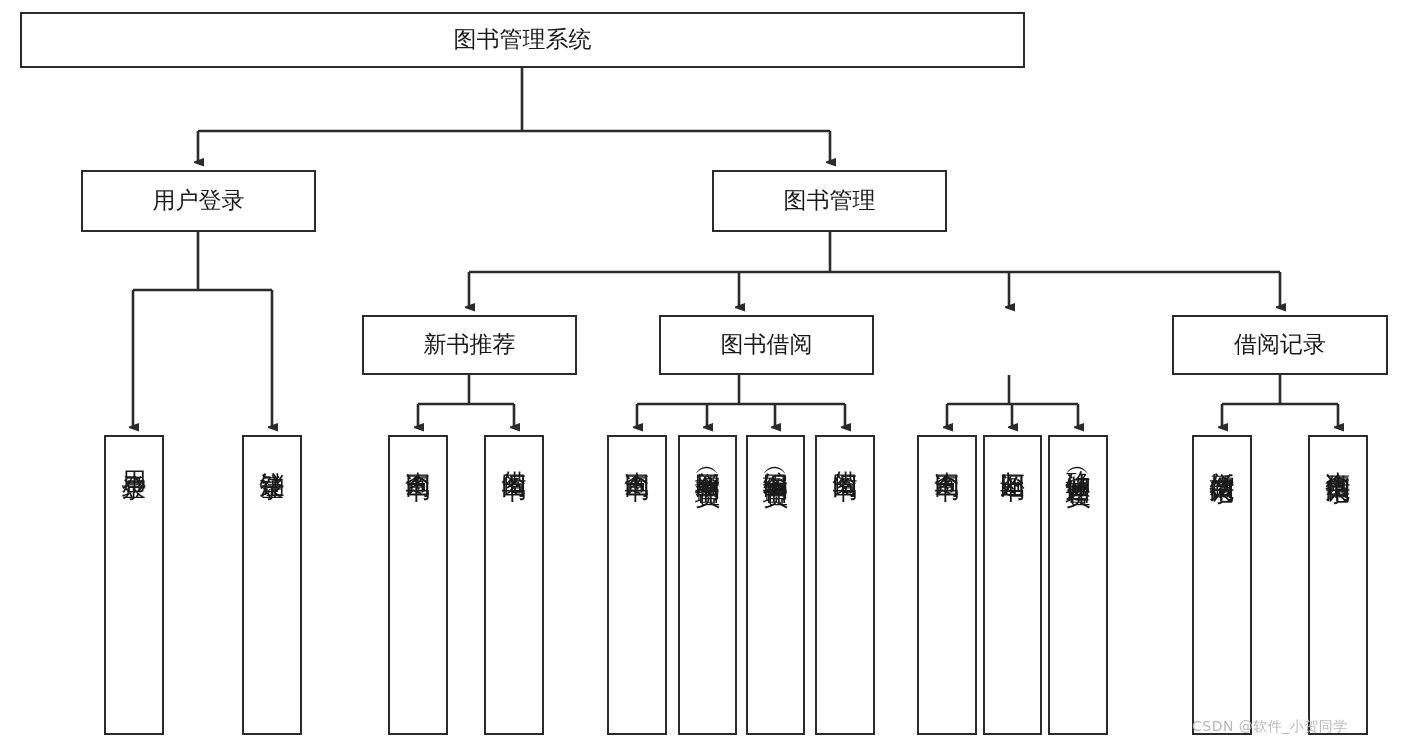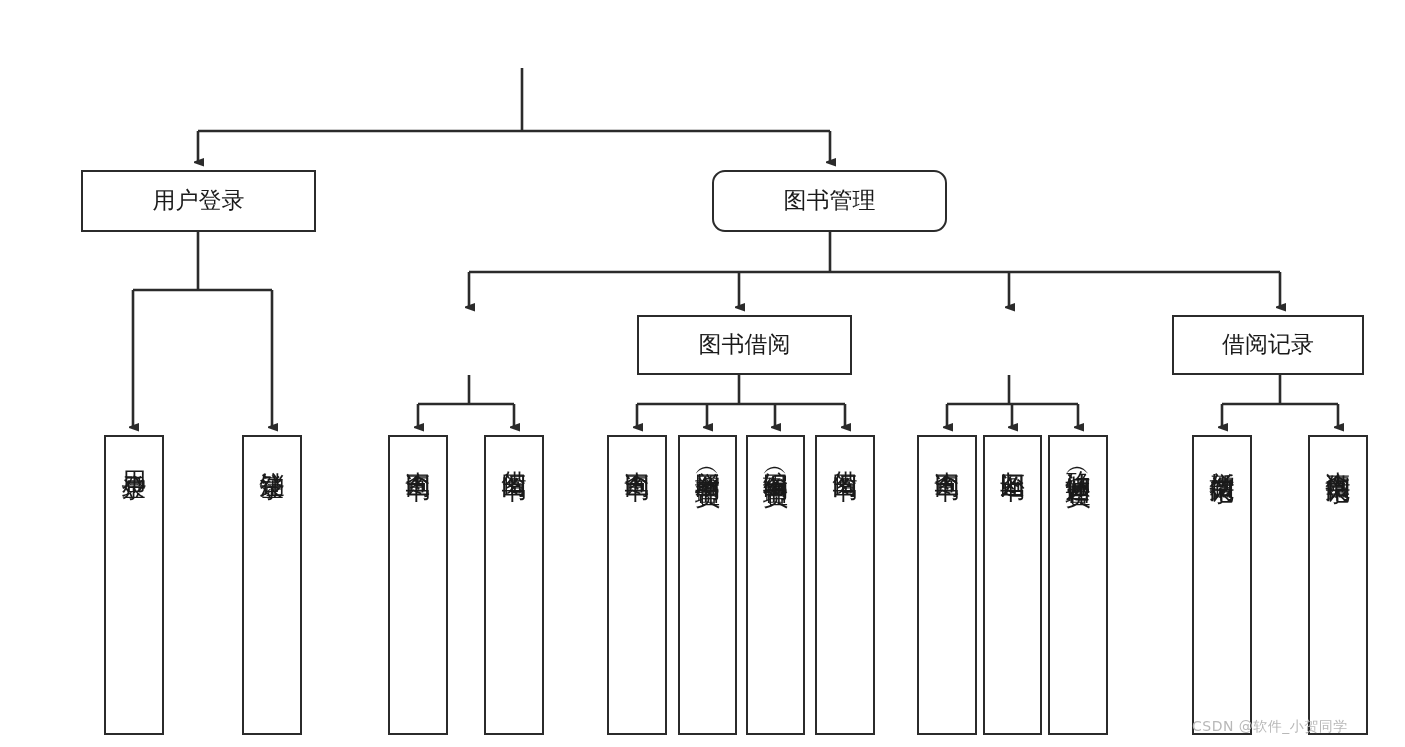--- a/index.html
+++ b/index.html
@@ -114,32 +114,38 @@
       <path d="M1012,404 L1012,427" marker-end="url(#arrow)"></path>
       <path d="M1078,404 L1078,427" marker-end="url(#arrow)"></path>
 
       <path d="M1280,375 L1280,404"></path>
       <path d="M1222,404 L1338,404"></path>
       <path d="M1222,404 L1222,427" marker-end="url(#arrow)"></path>
       <path d="M1338,404 L1338,427" marker-end="url(#arrow)"></path>
     </g>
   </svg>
 
+  <div class="node root horiz" style="left:20px; top:12px; width:1005px; height:56px;">
+    <span class="label">图书管理系统</span>
+  </div>
 
   <div class="node horiz" style="left:81px; top:170px; width:235px; height:62px;">
     <span class="label">用户登录</span>
   </div>
-  <div class="node horiz" style="left:712px; top:170px; width:235px; height:62px;border-radius:13px;">
+  <div class="node horiz" style="left:712px; top:170px; width:235px; height:62px;">
     <span class="label">图书管理</span>
   </div>
 
-  <div class="node horiz" style="left:637px; top:315px; width:215px; height:60px;">
+  <div class="node horiz" style="left:362px; top:315px; width:215px; height:60px;">
+    <span class="label">新书推荐</span>
+  </div>
+  <div class="node horiz" style="left:659px; top:315px; width:215px; height:60px;">
     <span class="label">图书借阅</span>
   </div>
-  <div class="node horiz" style="left:1172px; top:315px; width:192px; height:60px;">
+  <div class="node horiz" style="left:1172px; top:315px; width:216px; height:60px;">
     <span class="label">借阅记录</span>
   </div>
 
   <div class="node vert" style="left:104px; top:435px; width:60px; height:300px;">
     <span class="label">用户登录</span>
   </div>
   <div class="node vert" style="left:242px; top:435px; width:60px; height:300px;">
     <span class="label">注销登录</span>
   </div>
 

